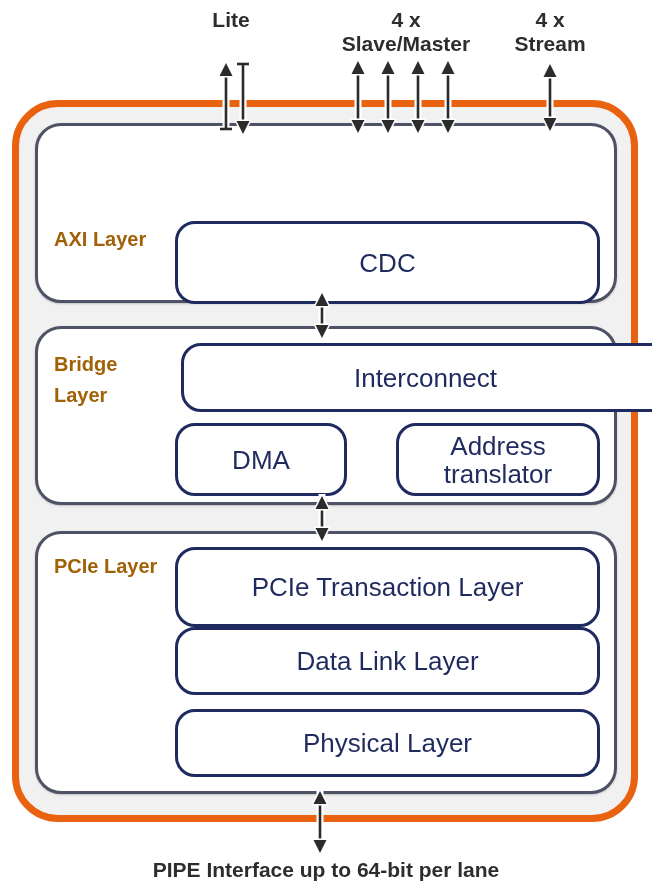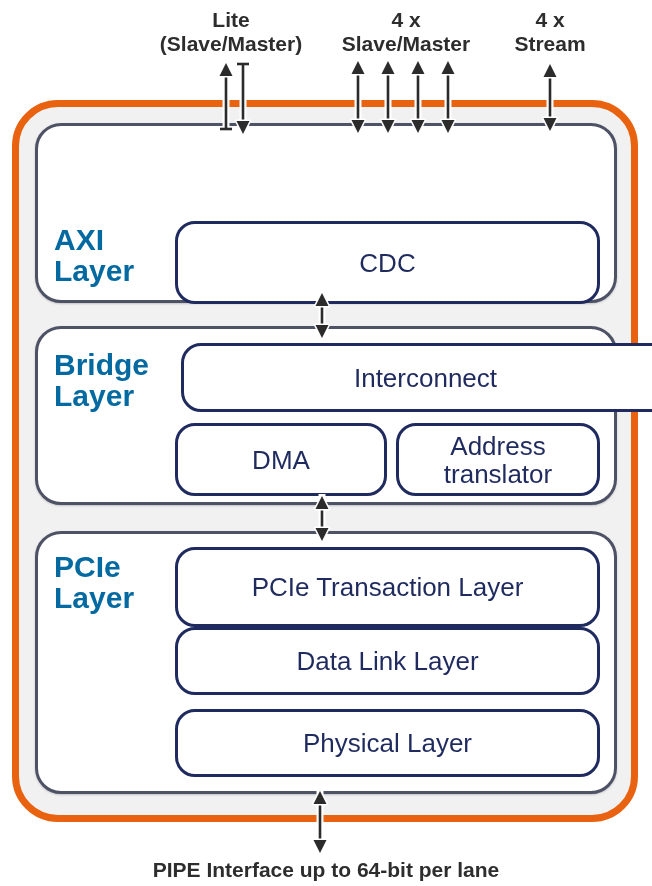--- a/index.html
+++ b/index.html
@@ -9,62 +9,61 @@
   .port-label{position:absolute;text-align:center;font-weight:bold;
     font-size:21px;line-height:24px;color:#2d2d2d;white-space:nowrap;}
 
   .chip{position:absolute;left:12px;top:100px;width:626px;height:722px;
     box-sizing:border-box;border:7px solid #E8620F;border-radius:46px;
     background:#F1F1F2;}
 
   .layer{position:absolute;left:35px;width:582px;background:#ffffff;
     border:3px solid #4E5265;border-radius:26px;box-sizing:border-box;
     box-shadow:0 1px 2px rgba(60,60,70,.25);}
-  .layer-label{position:absolute;font-weight:bold;font-size:30px;
-    line-height:31px;color:#0369a1;width:120px;}
+  .layer-label{position:absolute;font-weight:bold;font-size:20px;
+    line-height:31px;color:#a16207;width:120px;}
 
   .block{position:absolute;display:flex;align-items:center;justify-content:center;
     text-align:center;background:#ffffff;border:3.5px solid #1F2A5E;
     border-radius:20px;box-sizing:border-box;color:#1F2A5E;
     font-size:26px;line-height:28px;}
 
   .bottom-label{position:absolute;left:0;top:850px;width:652px;text-align:center;
     font-weight:bold;font-size:21px;color:#2d2d2d;margin-top:8px;}
 
   svg.arrows{position:absolute;left:0;top:0;pointer-events:none;}
 </style>
 </head>
 <body>
 
 <div class="stage">
 
   <div class="port-label" style="left:146px;top:8px;width:170px">
     <div>Lite</div>
-    <div>(Slave/Master)</div>
   </div>
   <div class="port-label" style="left:306px;top:8px;width:200px">
     <div>4 x</div>
     <div>Slave/Master</div>
   </div>
   <div class="port-label" style="left:480px;top:8px;width:140px">
     <div>4 x</div>
     <div>Stream</div>
   </div>
 
   <div class="chip"></div>
 
   <div class="layer" style="top:123px;height:180px">
     <div class="layer-label" style="left:16px;top:98px">AXI Layer</div>
     <div class="block" style="left:137px;top:95px;width:425px;height:83px">CDC</div>
   </div>
 
   <div class="layer" style="top:326px;height:179px">
     <div class="layer-label" style="left:16px;top:20px">Bridge Layer</div>
     <div class="block" style="left:143px;top:14px;width:489px;height:69px">Interconnect</div>
-    <div class="block" style="left:137px;top:94px;width:212px;height:73px">DMA</div>
+    <div class="block" style="left:137px;top:94px;width:172px;height:73px">DMA</div>
     <div class="block" style="left:358px;top:94px;width:204px;height:73px;padding:0 22px">Address translator</div>
   </div>
 
   <div class="layer" style="top:531px;height:263px">
     <div class="layer-label" style="left:16px;top:17px">PCIe Layer</div>
     <div class="block" style="left:137px;top:13px;width:425px;height:80px">PCIe Transaction Layer</div>
     <div class="block" style="left:137px;top:93px;width:425px;height:68px">Data Link Layer</div>
     <div class="block" style="left:137px;top:175px;width:425px;height:68px">Physical Layer</div>
   </div>
 

